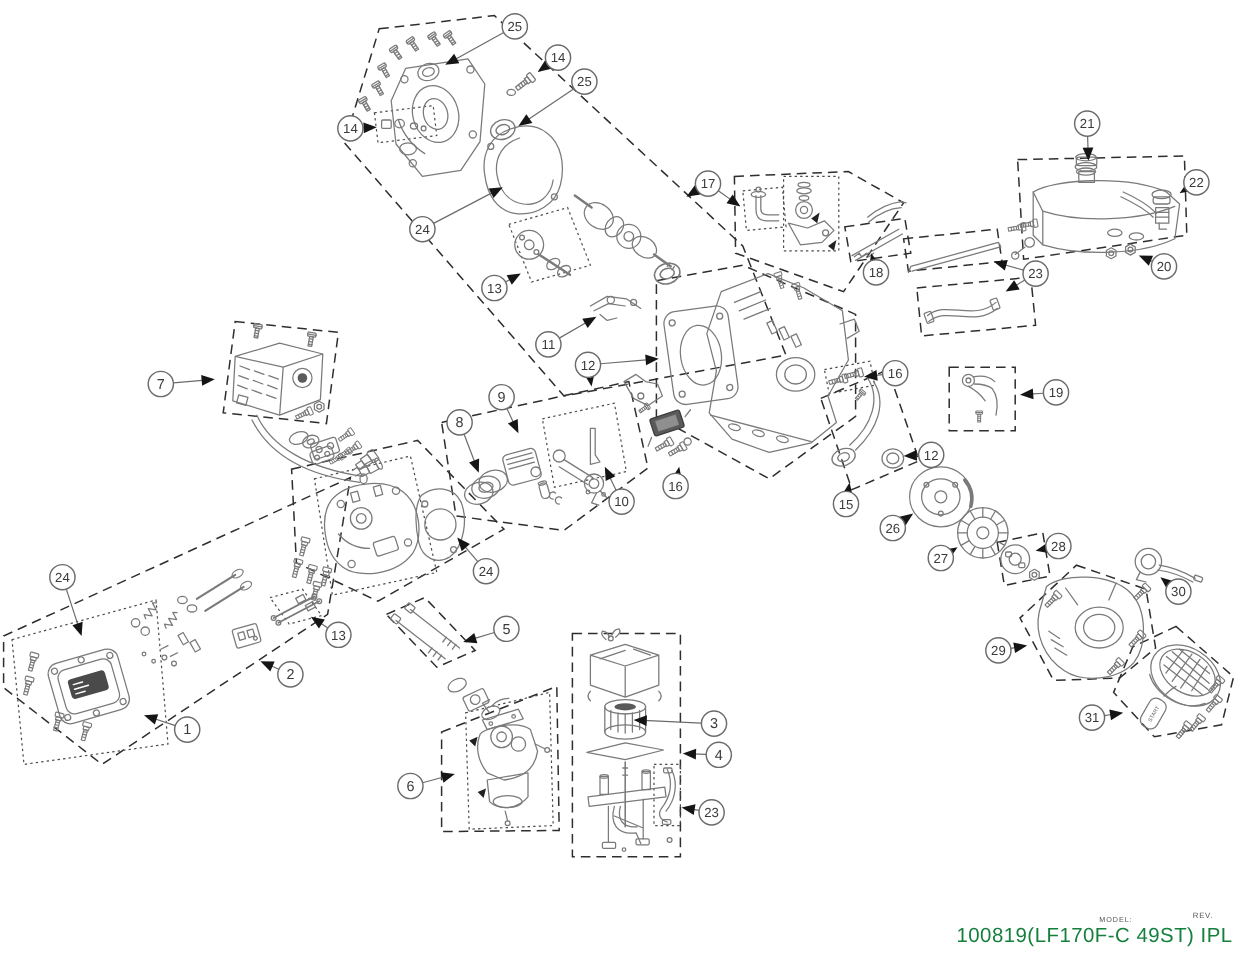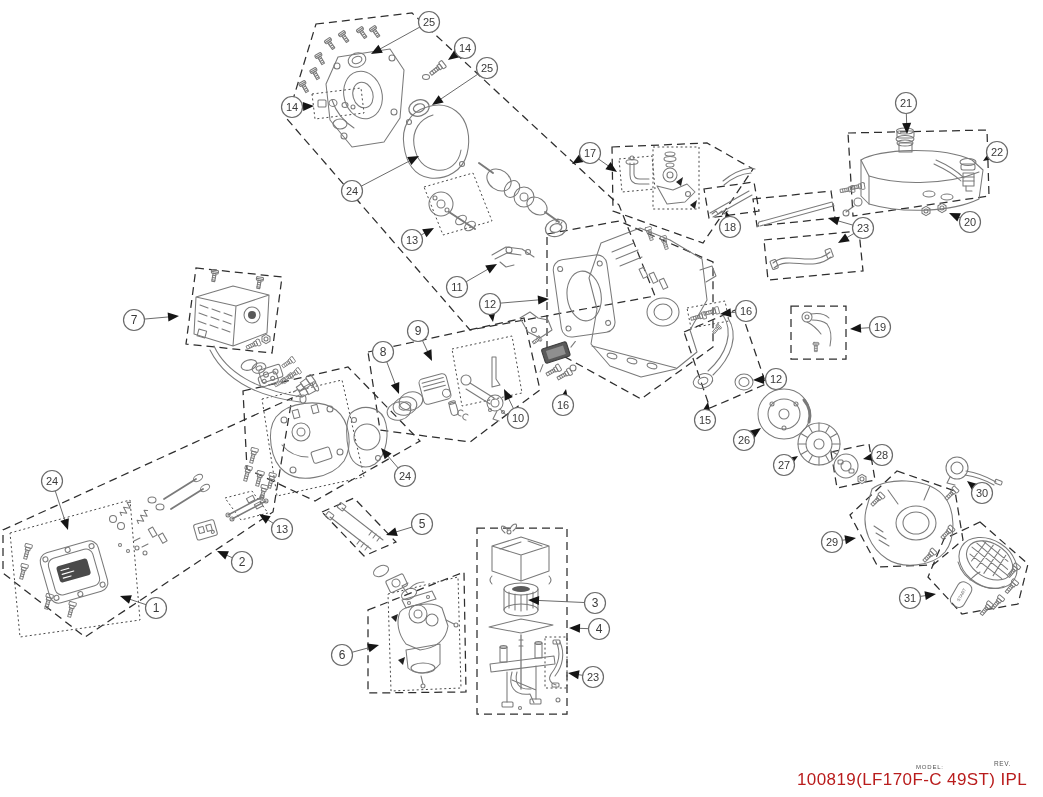--- a/index.html
+++ b/index.html
@@ -2,21 +2,21 @@
 <html><head>
 <meta charset="utf-8">
 <style>
   html,body{margin:0;padding:0;background:#ffffff;}
   body{width:1043px;height:797px;position:relative;font-family:"Liberation Sans",sans-serif;overflow:hidden;}
   #stage{position:absolute;left:0;top:0;width:1043px;height:797px;}
   svg{display:block;}
   .db{fill:none;stroke:#2e2e2e;stroke-width:1.25;stroke-dasharray:8 5;}
   .dt{fill:none;stroke:#4a4a4a;stroke-width:1;stroke-dasharray:2 2.6;}
   .p{stroke:#7a7a7a;fill:none;stroke-width:1.05;stroke-linejoin:round;stroke-linecap:round;}
-  .footer-title{position:absolute;left:797px;top:770px;font-size:17px;letter-spacing:0.4px;color:#b91c1c;white-space:nowrap;}
+  .footer-title{position:absolute;left:797px;top:770px;font-size:17px;letter-spacing:0.4px;color:#15803d;white-space:nowrap;}
   .footer-model{position:absolute;left:916px;top:764px;font-size:6px;letter-spacing:0.8px;color:#555;}
   .footer-rev{position:absolute;left:994px;top:760px;font-size:6.5px;letter-spacing:0.6px;color:#555;}
 </style>
 </head>
 <body>
 
 <div id="stage">
 <svg width="1043" height="797" viewBox="0 0 1043 797">
   <defs>
     <g id="bolt">

